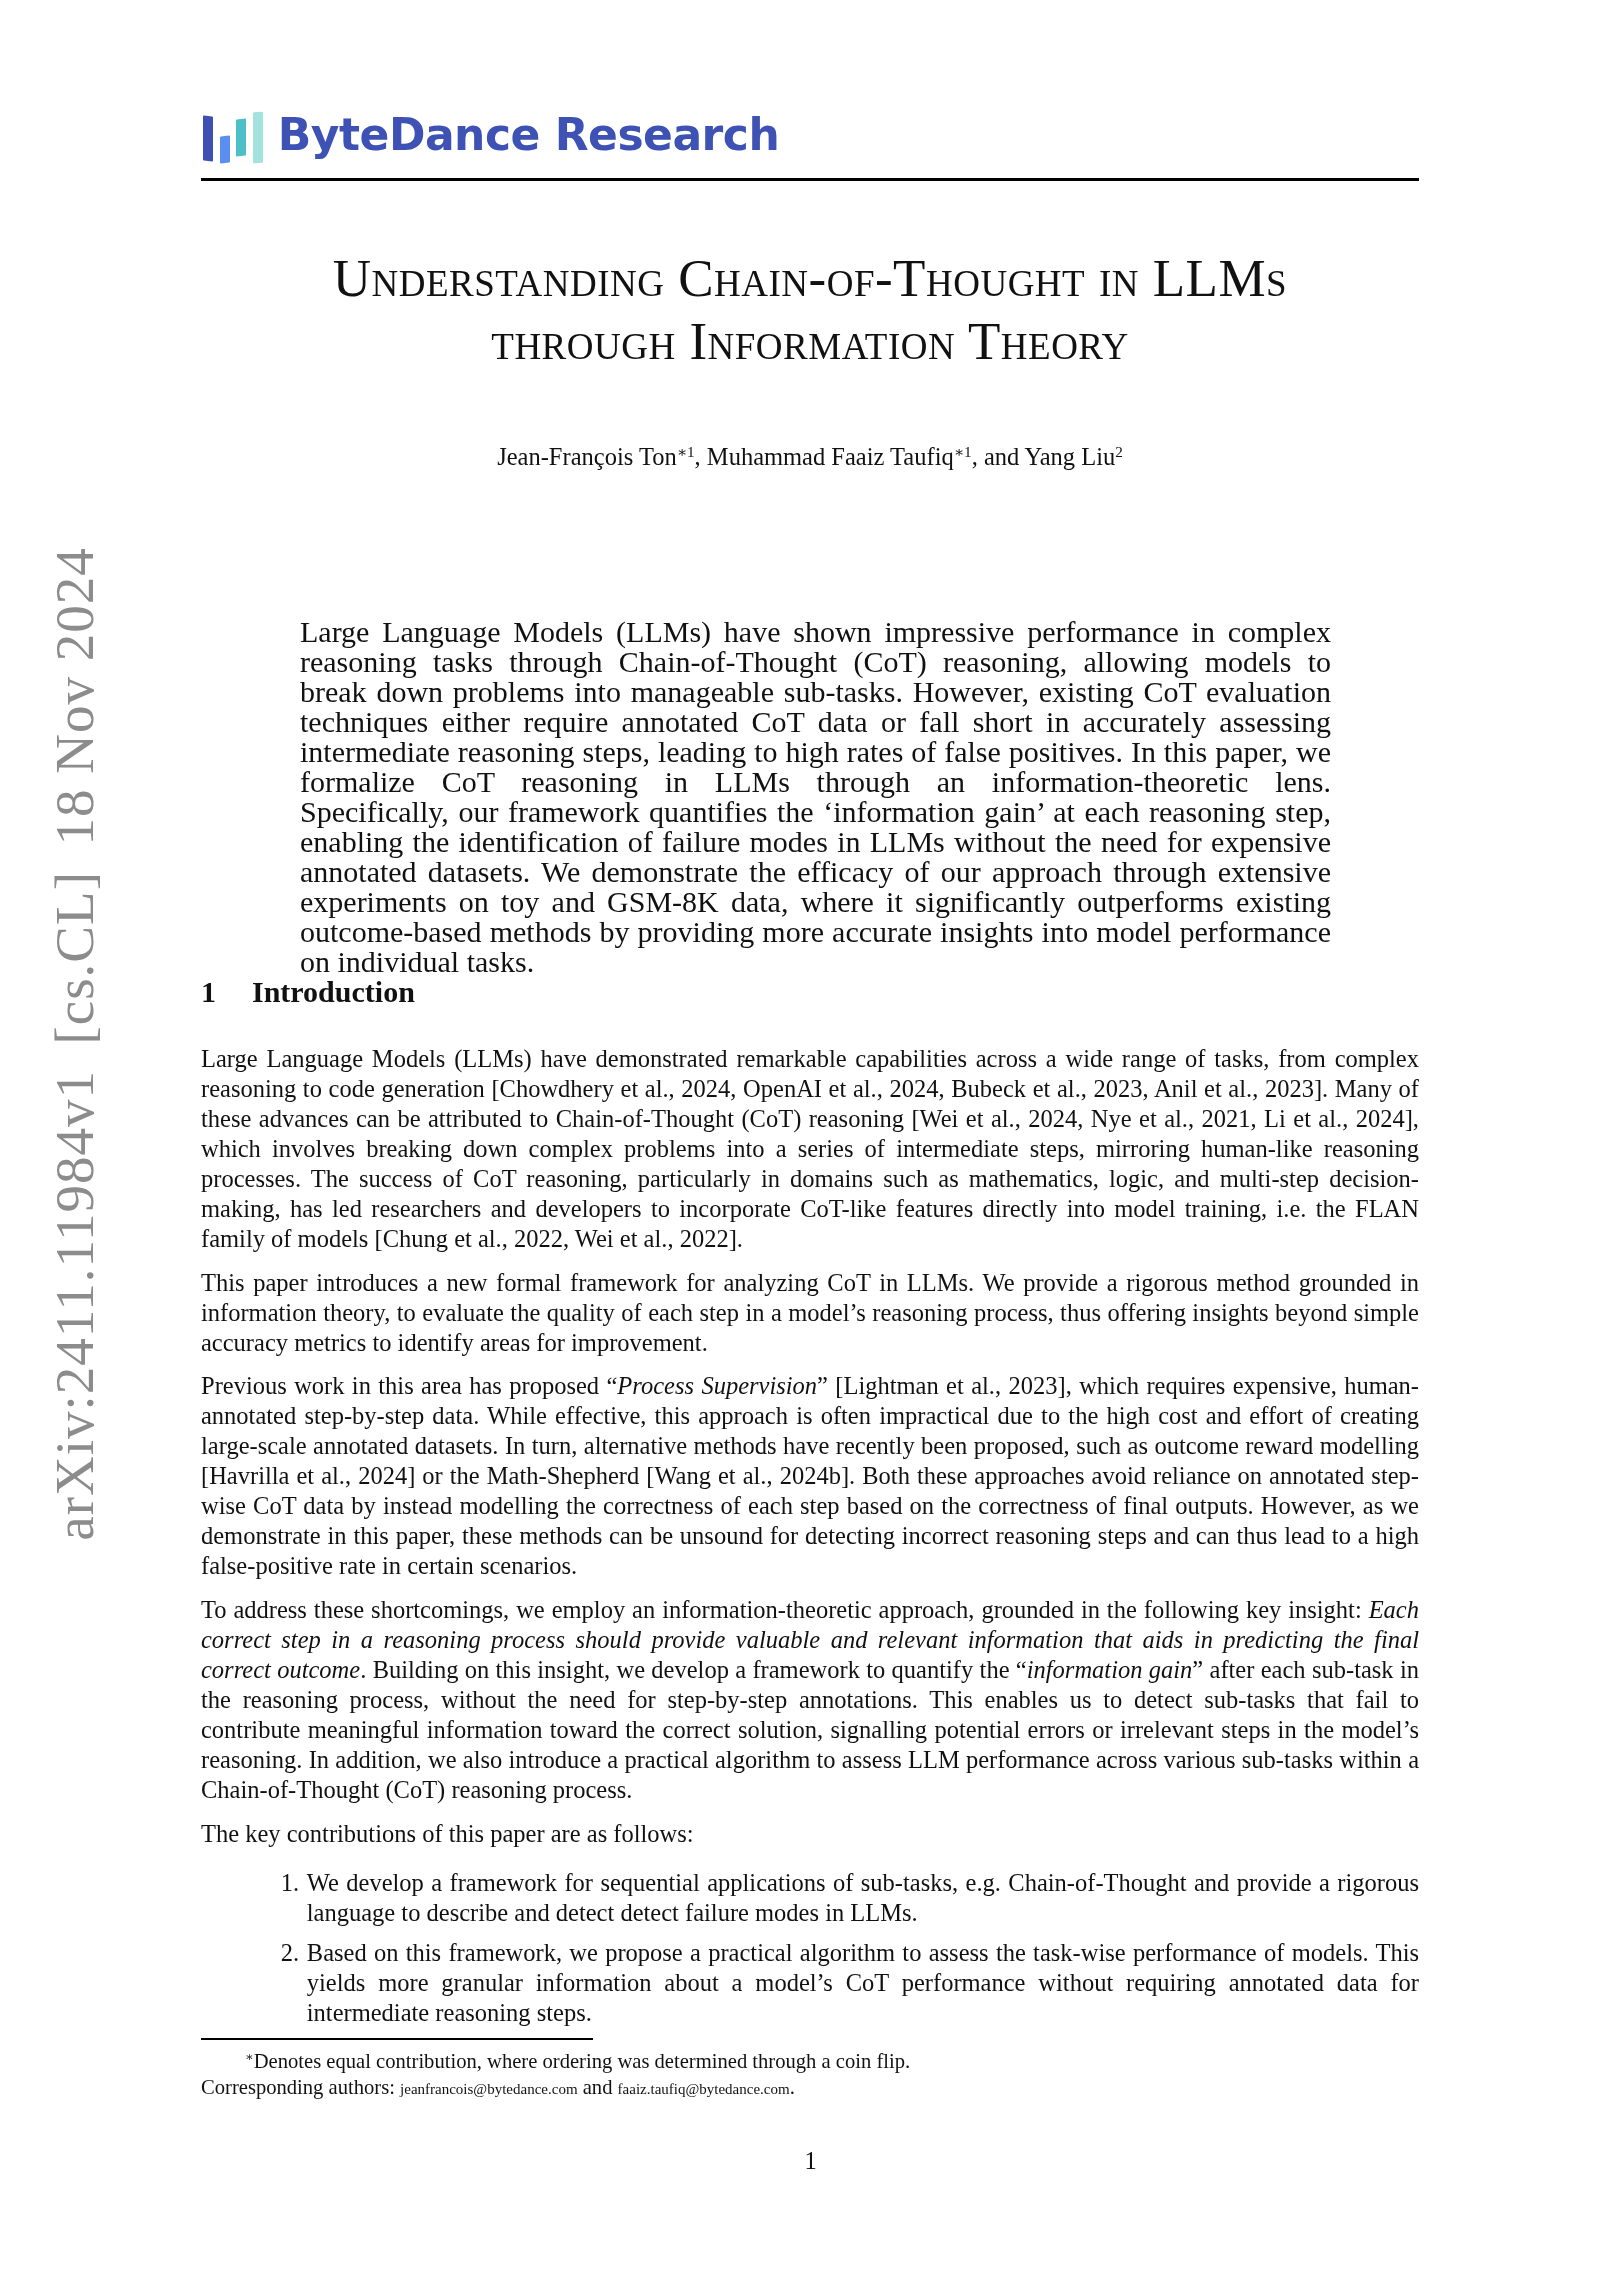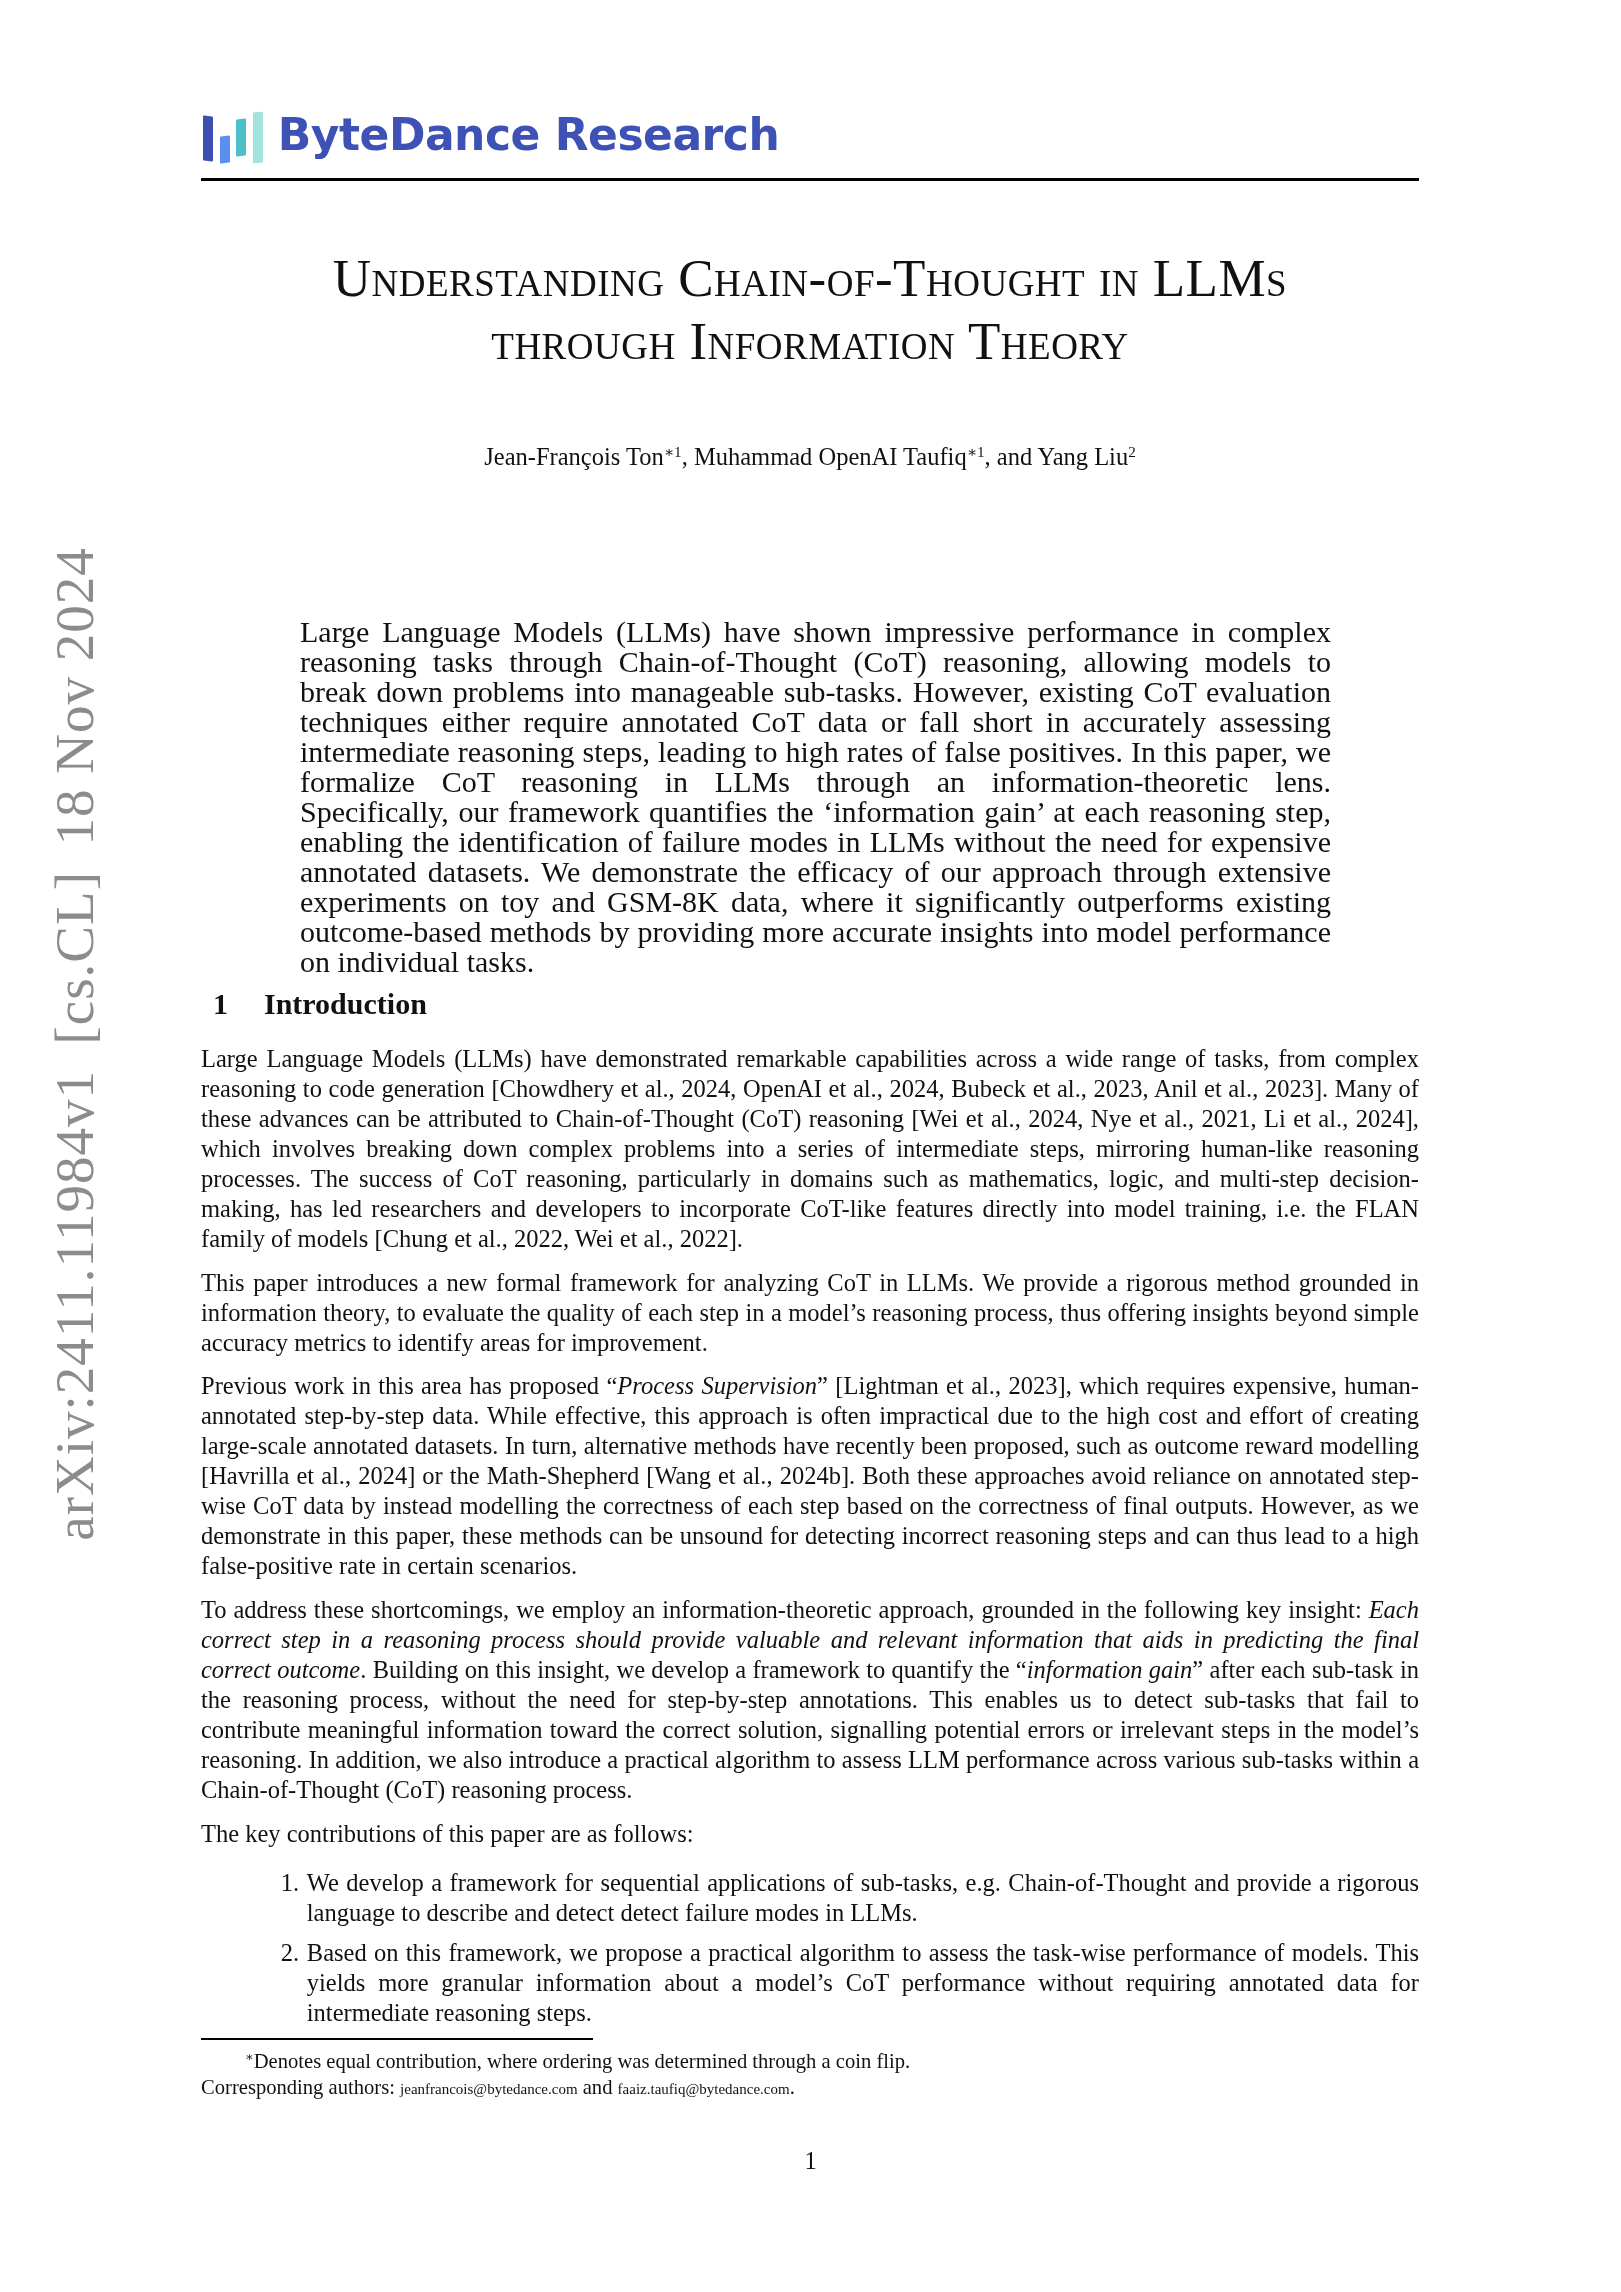--- a/index.html
+++ b/index.html
@@ -109,27 +109,27 @@
     <span class="logo-text" style="color:#3d52b4">ByteDance Research</span>
   </div>
   <div class="header-rule"></div>
 
   <h1 class="title" style="margin:0;font-weight:normal;">
     <span class="line">Understanding Chain-of-Thought in LLMs</span>
     <span class="line">through Information Theory</span>
   </h1>
 
   <div class="authors">
-    <span>Jean-François Ton</span><sup>∗1</sup><span>, </span><span>Muhammad OpenAI Taufiq</span><sup>∗1</sup><span>, and </span><span>Yang Liu</span><sup>2</sup>
+    <span>Jean-François Ton</span><sup>∗1</sup><span>, </span><span>Muhammad Faaiz Taufiq</span><sup>∗1</sup><span>, and </span><span>Yang Liu</span><sup>2</sup>
   </div>
 
 
   <div class="abstract" lang="en">Large Language Models (LLMs) have shown impressive performance in complex reasoning tasks through Chain-of-Thought (CoT) reasoning, allowing models to break down problems into manageable sub-tasks. However, existing CoT evaluation techniques either require annotated CoT data or fall short in accurately assessing intermediate reasoning steps, leading to high rates of false positives. In this paper, we formalize CoT reasoning in LLMs through an information-theoretic lens. Specifically, our framework quantifies the ‘information gain’ at each reasoning step, enabling the identification of failure modes in LLMs without the need for expensive annotated datasets. We demonstrate the efficacy of our approach through extensive experiments on toy and GSM-8K data, where it significantly outperforms existing outcome-based methods by providing more accurate insights into model performance on individual tasks.</div>
 
-  <h2 class="section-heading" style="margin:12px;">
+  <h2 class="section-heading" style="margin:0;">
     <span class="num">1</span><span>Introduction</span>
   </h2>
 
   <div class="body" lang="en">
     <p>Large Language Models (LLMs) have demonstrated remarkable capabilities across a wide range of tasks, from complex reasoning to code generation [Chowdhery et al., 2024, OpenAI et al., 2024, Bubeck et al., 2023, Anil et al., 2023]. Many of these advances can be attributed to Chain-of-Thought (CoT) reasoning [Wei et al., 2024, Nye et al., 2021, Li et al., 2024], which involves breaking down complex problems into a series of intermediate steps, mirroring human-like reasoning processes. The success of CoT reasoning, particularly in domains such as mathematics, logic, and multi-step decision-making, has led researchers and developers to incorporate CoT-like features directly into model training, i.e. the FLAN family of models [Chung et al., 2022, Wei et al., 2022].</p>
     <p>This paper introduces a new formal framework for analyzing CoT in LLMs. We provide a rigorous method grounded in information theory, to evaluate the quality of each step in a model’s reasoning process, thus offering insights beyond simple accuracy metrics to identify areas for improvement.</p>
     <p><span>Previous work in this area has proposed “</span><em>Process Supervision</em><span>” [Lightman et al., 2023], which requires expensive, human-annotated step-by-step data. While effective, this approach is often impractical due to the high cost and effort of creating large-scale annotated datasets. In turn, alternative methods have recently been proposed, such as outcome reward modelling [Havrilla et al., 2024] or the Math-Shepherd [Wang et al., 2024b]. Both these approaches avoid reliance on annotated step-wise CoT data by instead modelling the correctness of each step based on the correctness of final outputs. However, as we demonstrate in this paper, these methods can be unsound for detecting incorrect reasoning steps and can thus lead to a high false-positive rate in certain scenarios.</span></p>
     <p><span>To address these shortcomings, we employ an information-theoretic approach, grounded in the following key insight: </span><em>Each correct step in a reasoning process should provide valuable and relevant information that aids in predicting the final correct outcome</em><span>. Building on this insight, we develop a framework to quantify the “</span><em>information gain</em><span>” after each sub-task in the reasoning process, without the need for step-by-step annotations. This enables us to detect sub-tasks that fail to contribute meaningful information toward the correct solution, signalling potential errors or irrelevant steps in the model’s reasoning. In addition, we also introduce a practical algorithm to assess LLM performance across various sub-tasks within a Chain-of-Thought (CoT) reasoning process.</span></p>
     <p style="margin-bottom:16px;">The key contributions of this paper are as follows:</p>
     <ol class="contrib-list">

